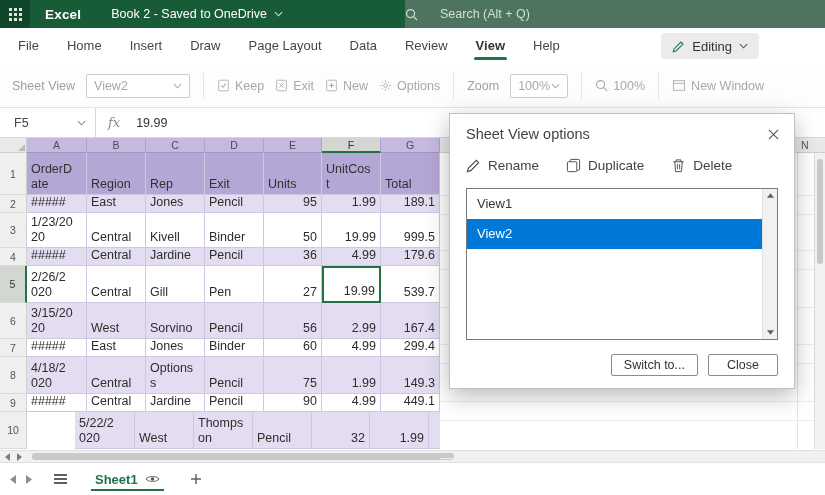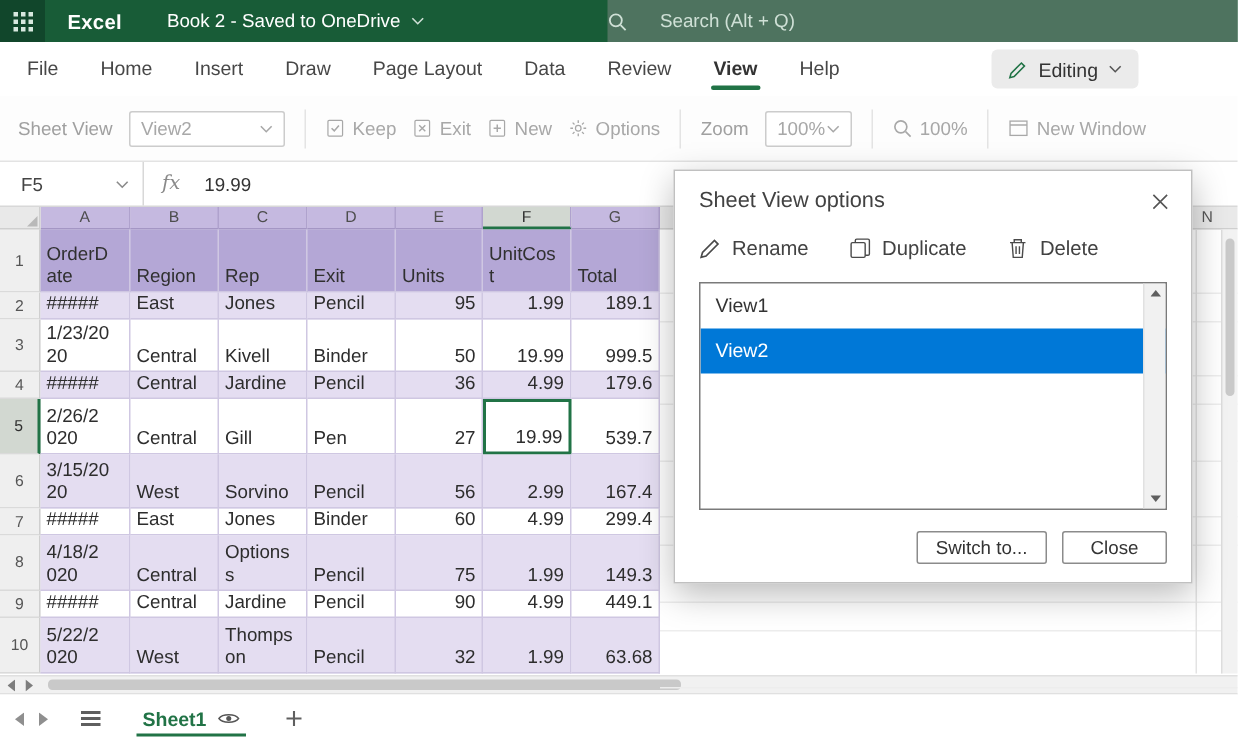--- a/index.html
+++ b/index.html
@@ -339,21 +339,21 @@
         <div class="cell" style="width: 60px;">#####</div>
         <div class="cell" style="width: 59px;">Central</div>
         <div class="cell" style="width: 59px;">Jardine</div>
         <div class="cell" style="width: 59px;">Pencil</div>
         <div class="cell num" style="width: 58px;">90</div>
         <div class="cell num" style="width: 59px;">4.99</div>
         <div class="cell num" style="width: 59px;">449.1</div>
       </div>
       <div class="grow" style="height: 37px;">
         <div class="rownum">10</div>
-        <div class="cell band" style="width: 60px;">5/22/2
+        <div class="cell band" style="width: 60px; margin-left: 48px;">5/22/2
 020</div>
         <div class="cell band" style="width: 59px;">West</div>
         <div class="cell band" style="width: 59px;">Thomps
 on</div>
         <div class="cell band" style="width: 59px;">Pencil</div>
         <div class="cell band num" style="width: 58px;">32</div>
         <div class="cell band num" style="width: 59px;">1.99</div>
         <div class="cell band num" style="width: 59px;">63.68</div>
       </div>
     </div>

